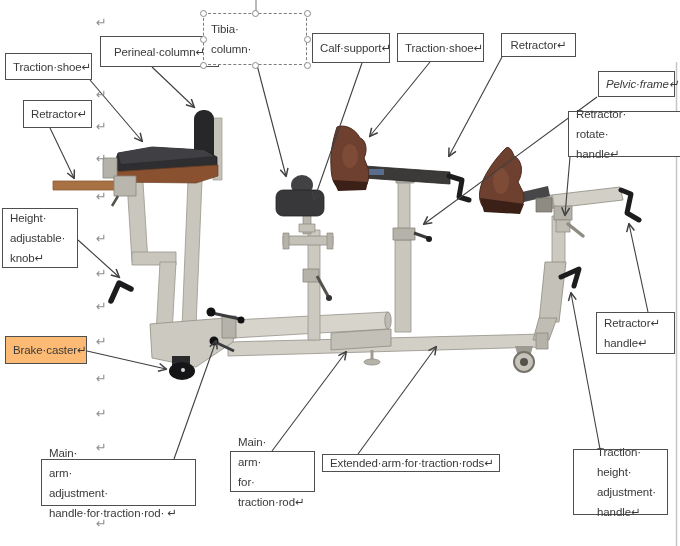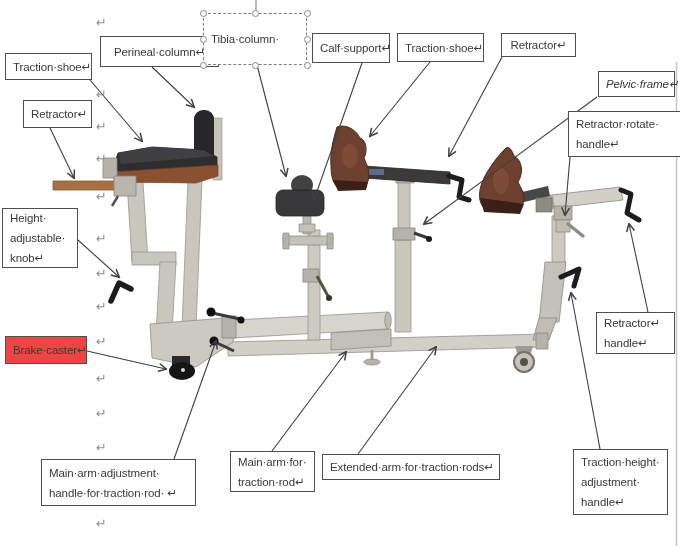--- a/index.html
+++ b/index.html
@@ -14,21 +14,21 @@
   }
   .label-box{
     position:absolute;z-index:3;background:#ffffff;box-sizing:border-box;
     display:flex;flex-direction:column;justify-content:center;
     font-size:11.5px;letter-spacing:-0.1px;
   }
   .label-box.selected{border-style:dashed !important;}
   .lbl-line{line-height:20px;white-space:nowrap;padding:0 7px;}
   .label-box.center .lbl-line{text-align:center;}
   .label-box.left .lbl-line{text-align:left;}
-  .lbl-line.just{display:flex;justify-content:flex-start;}
+  .lbl-line.just{display:flex;justify-content:center;flex-direction:column;}
   .handle{
     position:absolute;width:7px;height:7px;border-radius:50%;
     background:#ffffff;box-sizing:border-box;z-index:4;
   }
 </style>
 </head>
 <body>
 
 <div class="canvas" style="background: rgb(255, 255, 255);">
 
@@ -203,47 +203,47 @@
         <span>Retractor·</span>
         <span>rotate·</span>
       </div>
       <div class="lbl-line"><span>handle↵</span></div>
     </div>
     <div class="label-box left" style="left: 2px; top: 208px; width: 76px; height: 60px; border: 1px solid rgb(79, 79, 79); background: rgb(255, 255, 255); color: rgb(58, 58, 58);">
       <div class="lbl-line"><span>Height·</span></div>
       <div class="lbl-line"><span>adjustable·</span></div>
       <div class="lbl-line"><span>knob↵</span></div>
     </div>
-    <div class="label-box center" style="left: 5px; top: 336px; width: 82px; height: 28px; border: 1px solid rgb(79, 79, 79); background: #ef4444; color: rgb(58, 58, 58);">
+    <div class="label-box center" style="left: 5px; top: 336px; width: 82px; height: 28px; border: 1px solid rgb(79, 79, 79); background: #fdba74; color: rgb(58, 58, 58);">
       <div class="lbl-line"><span>Brake·caster↵</span></div>
     </div>
     <div class="label-box left" style="left: 41px; top: 459px; width: 155px; height: 47px; border: 1px solid rgb(79, 79, 79); background: rgb(255, 255, 255); color: rgb(58, 58, 58);">
       <div class="lbl-line just">
         <span>Main·</span>
         <span>arm·</span>
         <span>adjustment·</span>
       </div>
       <div class="lbl-line"><span>handle·for·traction·rod· ↵</span></div>
     </div>
     <div class="label-box left" style="left: 230px; top: 451px; width: 85px; height: 41px; border: 1px solid rgb(79, 79, 79); background: rgb(255, 255, 255); color: rgb(58, 58, 58);">
       <div class="lbl-line just">
         <span>Main·</span>
         <span>arm·</span>
         <span>for·</span>
       </div>
       <div class="lbl-line"><span>traction·rod↵</span></div>
     </div>
-    <div class="label-box center" style="left: 322px; top: 454px; width: 178px; height: 26px; border: 1px solid rgb(79, 79, 79); background: rgb(255, 255, 255); color: rgb(58, 58, 58);">
+    <div class="label-box center" style="left: 322px; top: 454px; width: 178px; height: 18px; border: 1px solid rgb(79, 79, 79); background: rgb(255, 255, 255); color: rgb(58, 58, 58);">
       <div class="lbl-line"><span>Extended·arm·for·traction·rods↵</span></div>
     </div>
     <div class="label-box left" style="left: 596px; top: 312px; width: 79px; height: 42px; border: 1px solid rgb(79, 79, 79); background: rgb(255, 255, 255); color: rgb(58, 58, 58);">
       <div class="lbl-line"><span>Retractor↵</span></div>
       <div class="lbl-line"><span>handle↵</span></div>
     </div>
-    <div class="label-box left" style="left: 573px; top: 449px; width: 95px; height: 66px; border: 1px solid rgb(79, 79, 79); background: rgb(255, 255, 255); color: rgb(58, 58, 58);">
+    <div class="label-box left" style="left: 573px; top: 449px; width: 95px; height: 66px; border: 1px solid rgb(79, 79, 79); background: rgb(255, 255, 255); color: rgb(58, 58, 58); padding-left: 16px;">
       <div class="lbl-line just">
         <span>Traction·</span>
         <span>height·</span>
       </div>
       <div class="lbl-line"><span>adjustment·</span></div>
       <div class="lbl-line"><span>handle↵</span></div>
     </div>
   </div>
 
 </body></html>

